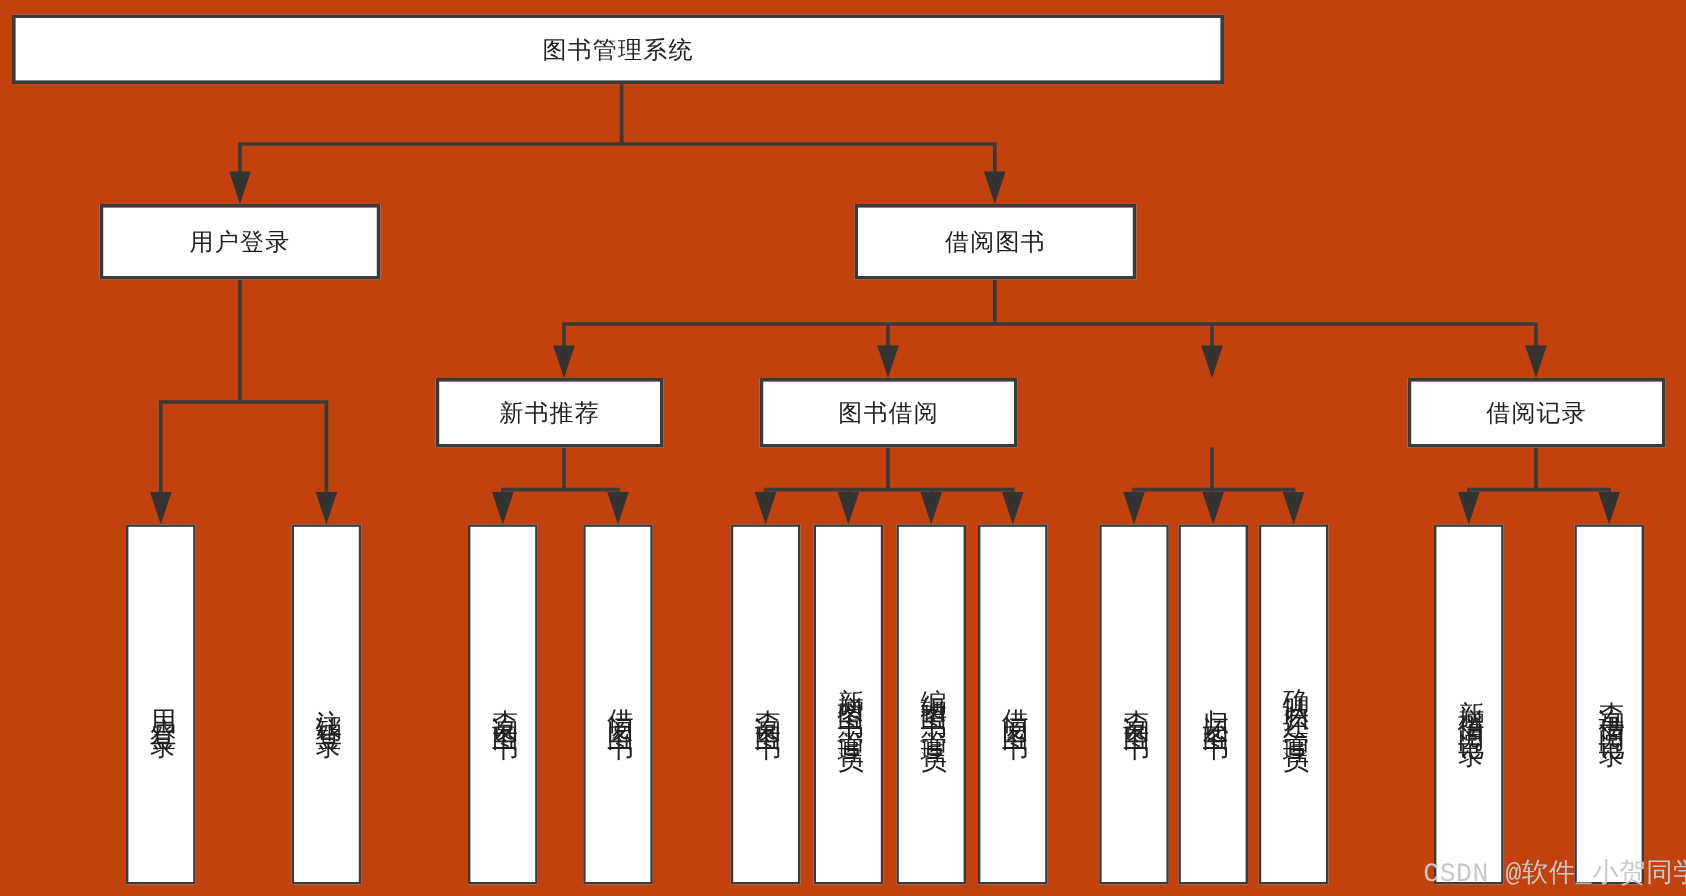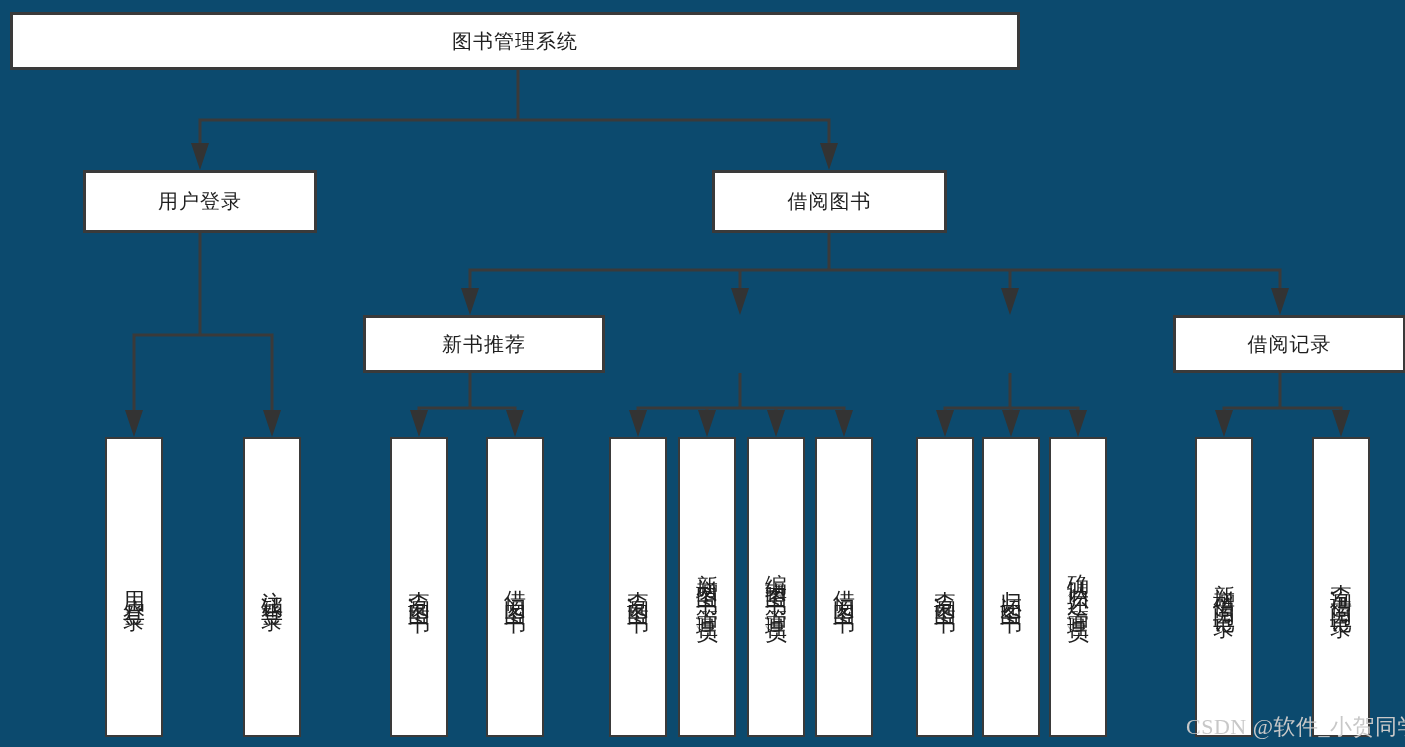--- a/index.html
+++ b/index.html
@@ -1,21 +1,21 @@
 <!DOCTYPE html>
 <html><head>
 <meta charset="utf-8">
 <style>
   html, body { margin: 0; padding: 0; background: #ffffff; }
   .canvas {
     position: relative;
     width: 1405px;
     height: 747px;
-    background: #0c4a6e;
-    font-family: Liberation Serif, serif;
+    background: #c2410c;
+    font-family: Liberation Mono, monospace;
     overflow: hidden;
   }
   .connectors {
     position: absolute;
     left: 0; top: 0;
     width: 1405px; height: 747px;
   }
   .box {
     position: absolute;
     background: #ffffff;
@@ -34,24 +34,24 @@
     border-width: 2px;
     writing-mode: vertical-rl;
     text-orientation: mixed;
     font-size: 22px;
     letter-spacing: 7px;
     line-height: 1;
   }
   .box-root  { left: 10px;  top: 12px;  width: 1010px; height: 58px; font-size: 21px; }
   .box-userlogin { left: 83px;  top: 170px; width: 234px; height: 63px; }
   .box-bookmgmt  { left: 712px; top: 170px; width: 235px; height: 63px; }
-  .box-recommend { left: 363px; top: 315px; width: 242px; height: 58px; }
+  .box-recommend { left: 363px; top: 315px; width: 190px; height: 58px; }
   .box-borrow    { left: 633px; top: 315px; width: 215px; height: 58px; }
   .box-current   { left: 903px; top: 315px; width: 215px; height: 58px; }
-  .box-records   { left: 1173px; top: 315px; width: 233px; height: 58px; }
+  .box-records   { left: 1173px; top: 315px; width: 215px; height: 58px; }
 
   .leaf-1  { left: 105px; }
   .leaf-2  { left: 243px; }
   .leaf-3  { left: 390px; }
   .leaf-4  { left: 486px; }
   .leaf-5  { left: 609px; }
   .leaf-6  { left: 678px; }
   .leaf-7  { left: 747px; }
   .leaf-8  { left: 815px; }
   .leaf-9  { left: 916px; }
@@ -107,20 +107,21 @@
       <polygon points="1332,410 1350,410 1341,437"></polygon>
     </g>
   </svg>
 
   <div class="box h box-root">图书管理系统</div>
 
   <div class="box h box-userlogin">用户登录</div>
   <div class="box h box-bookmgmt">借阅图书</div>
 
   <div class="box h box-recommend">新书推荐</div>
+  <div class="box h box-borrow">图书借阅</div>
   <div class="box h box-records">借阅记录</div>
 
   <div class="box v leaf-1">用户登录</div>
   <div class="box v leaf-2">注销登录</div>
 
   <div class="box v leaf-3">查询图书</div>
   <div class="box v leaf-4">借阅图书</div>
 
   <div class="box v leaf-5">查询图书</div>
   <div class="box v leaf-6">新增图书（管理员）</div>

